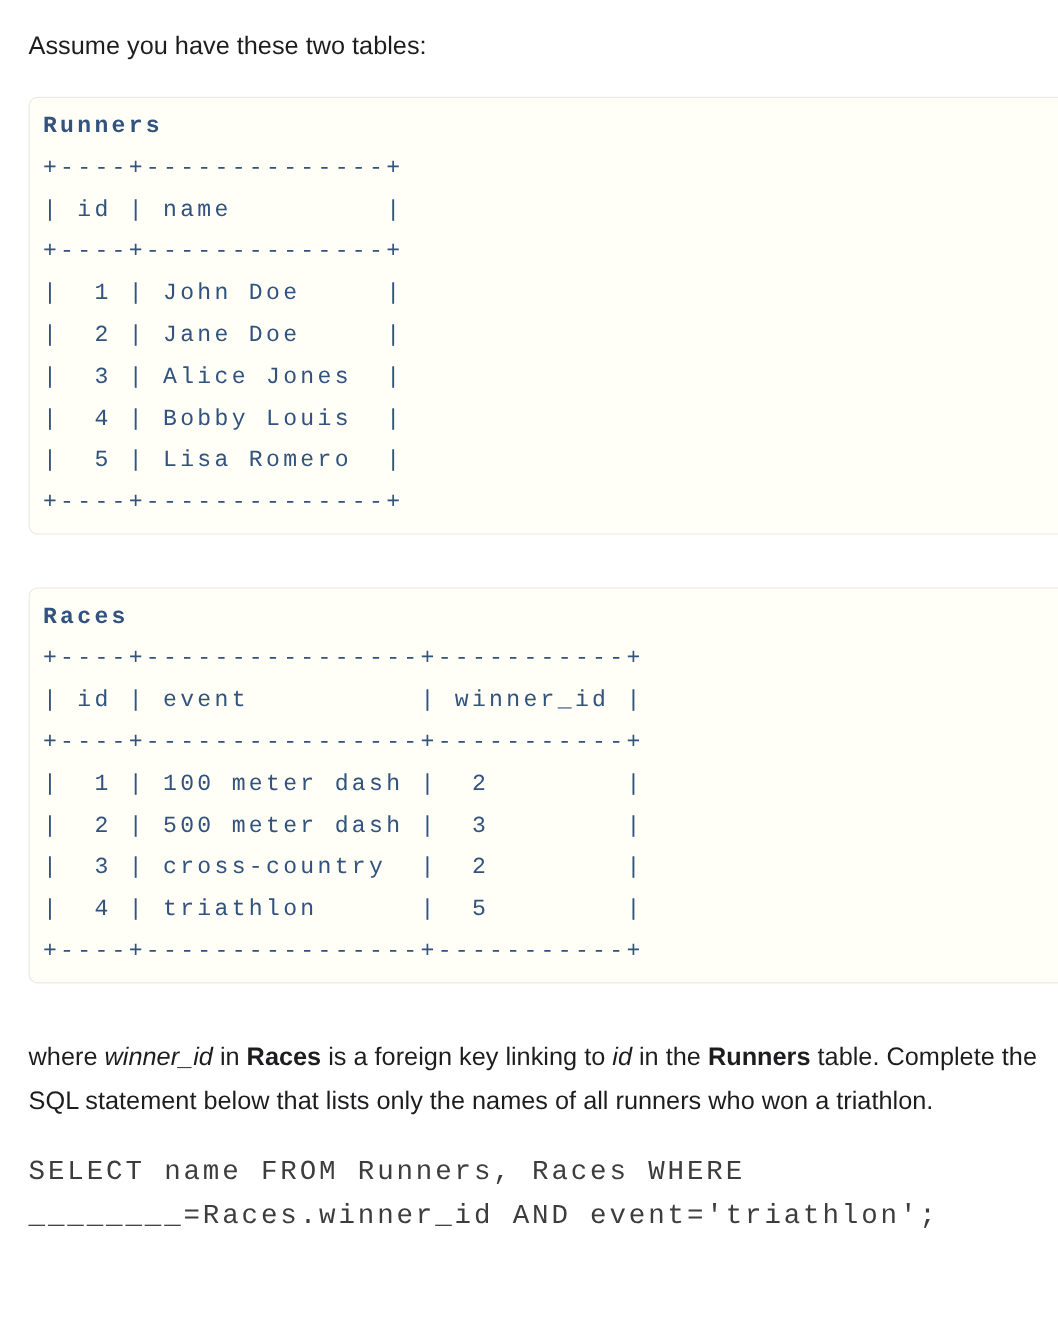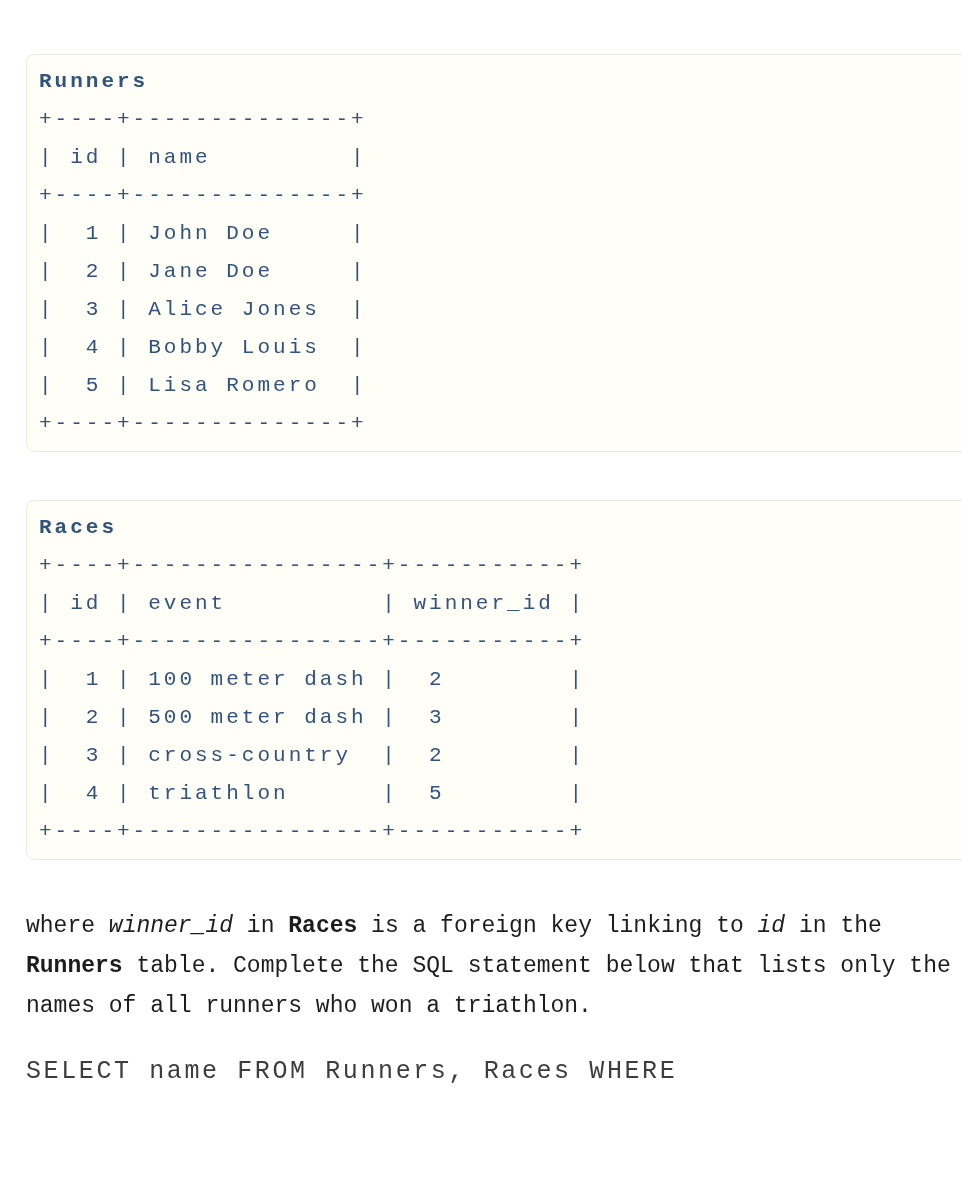--- a/index.html
+++ b/index.html
@@ -44,21 +44,20 @@
   }
   .code-title {
     font-weight: bold;
   }
   .explain {
     margin: 46px 0 0 26px;
     max-width: 925px;
     font-size: 23px;
     line-height: 40px;
     color: #1d1d1f;
-    font-family: Liberation Mono, monospace;
   }
   .explain span { white-space: pre-wrap; }
   .explain .b { font-weight: bold; }
   .explain .i { font-style: italic; }
   .sql {
     margin: 26px 0 0 26px;
   }
   .sql-line {
     font-family: "Liberation Mono", monospace;
     font-size: 25px;
@@ -66,20 +65,21 @@
     letter-spacing: 2.6px;
     white-space: pre;
     color: #3d3d3d;
   }
 </style>
 </head>
 <body>
 
 <div class="page">
 
+  <p class="intro">Assume you have these two tables:</p>
 
   <div class="codeblock first">
     <div class="code-line code-title">Runners</div>
     <div class="code-line">+----+--------------+</div>
     <div class="code-line">| id | name         |</div>
     <div class="code-line">+----+--------------+</div>
     <div class="code-line">|  1 | John Doe     |</div>
     <div class="code-line">|  2 | Jane Doe     |</div>
     <div class="code-line">|  3 | Alice Jones  |</div>
     <div class="code-line">|  4 | Bobby Louis  |</div>
@@ -96,15 +96,16 @@
     <div class="code-line">|  2 | 500 meter dash |  3        |</div>
     <div class="code-line">|  3 | cross-country  |  2        |</div>
     <div class="code-line">|  4 | triathlon      |  5        |</div>
     <div class="code-line">+----+----------------+-----------+</div>
   </div>
 
   <p class="explain"><span>where </span><span class="i">winner_id</span><span> in </span><span class="b">Races</span><span> is a foreign key linking to </span><span class="i">id</span><span> in the </span><span class="b">Runners</span><span> table. Complete the SQL statement below that lists only the names of all runners who won a triathlon.</span></p>
 
   <div class="sql">
     <div class="sql-line">SELECT name FROM Runners, Races WHERE</div>
+    <div class="sql-line">________=Races.winner_id AND event='triathlon';</div>
   </div>
 
 </div>
 
 </body></html>

